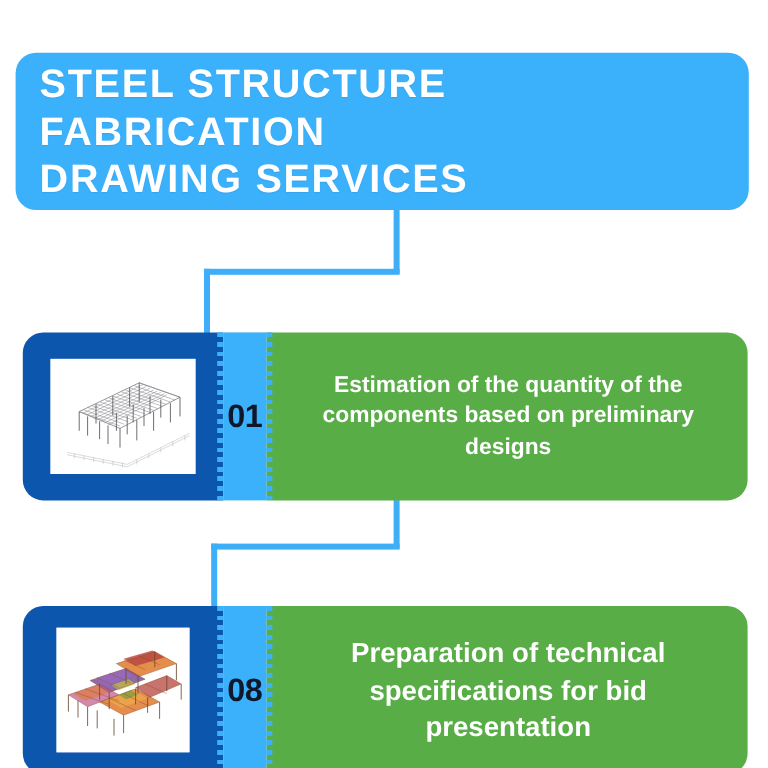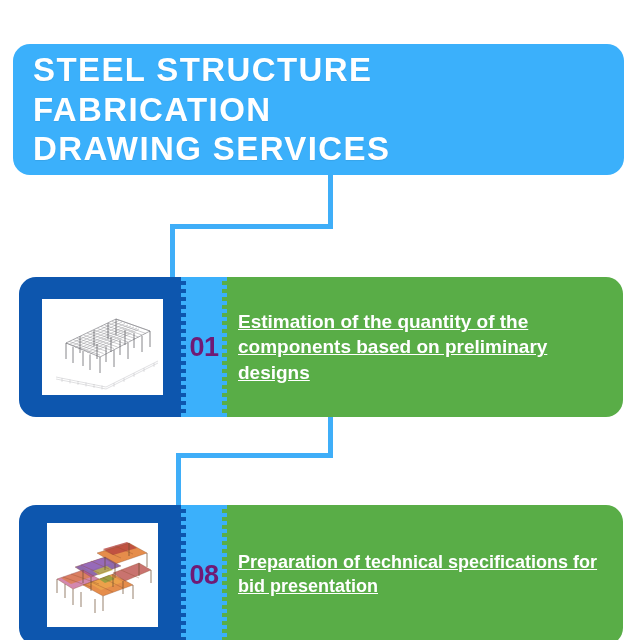--- a/index.html
+++ b/index.html
@@ -136,21 +136,21 @@
     background:
       repeating-linear-gradient(
         to bottom,
         #3bb0fb 0px, #3bb0fb 4px,
         transparent 4px, transparent 8px
       );
   }
   .card-number {
     position: relative;
     z-index: 3;
-    color: #701a75;
+    color: #0f172a;
     font-size: 27px;
     font-weight: bold;
     letter-spacing: -0.5px;
     line-height: 1;
     text-align: right;
   }
 
   
   .card-text-panel {
     flex: 1 1 auto;
@@ -161,25 +161,24 @@
     align-items: center;
     justify-content: center;
     box-sizing: border-box;
     padding: 6px 14px 6px 16px;
   }
   .card-text {
     color: #ffffff;
     font-size: 19px;
     font-weight: bold;
     line-height: 1.32;
-    text-align: left;
+    text-align: center;
     margin: 0;
-    text-decoration: underline;
-  }
-  #step-card-2 .card-text { font-size: 18px; }
+  }
+  #step-card-2 .card-text { font-size: 23px; }
 </style>
 </head>
 <body>
 
 <div id="infographic">
 
   <div class="connector-layer">
 
     <div class="conn" style="left:328px; top:175px; width:5px; height:53px;"></div>
     <div class="conn" style="left:170px; top:224px; width:163px; height:5px;"></div>

